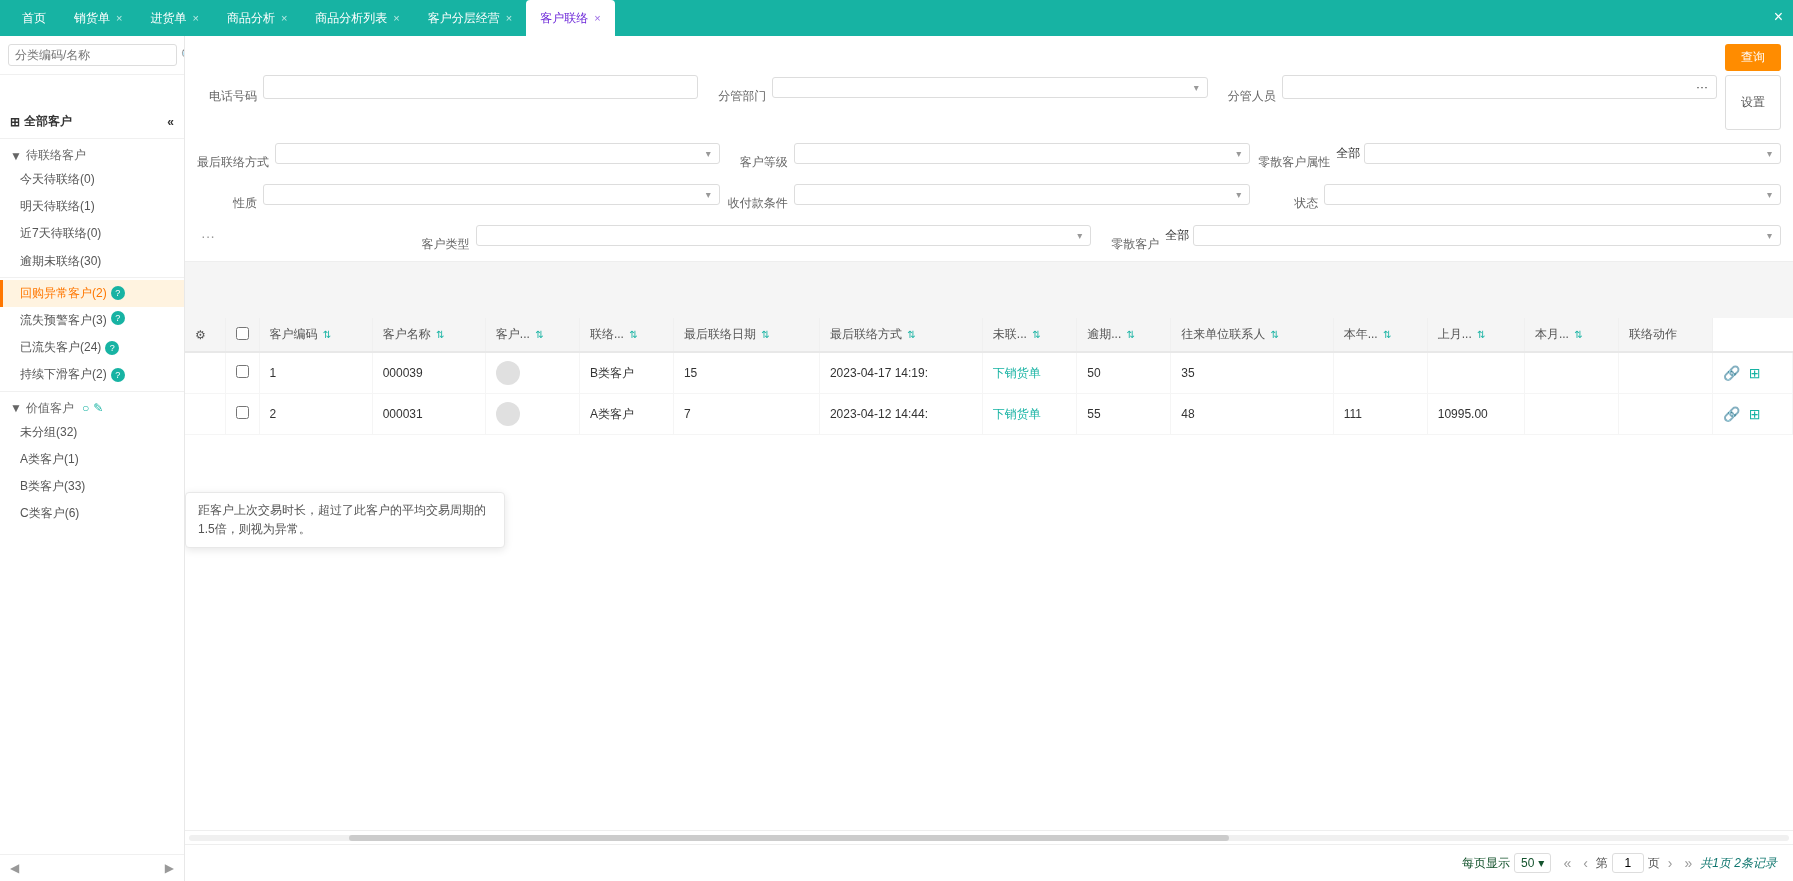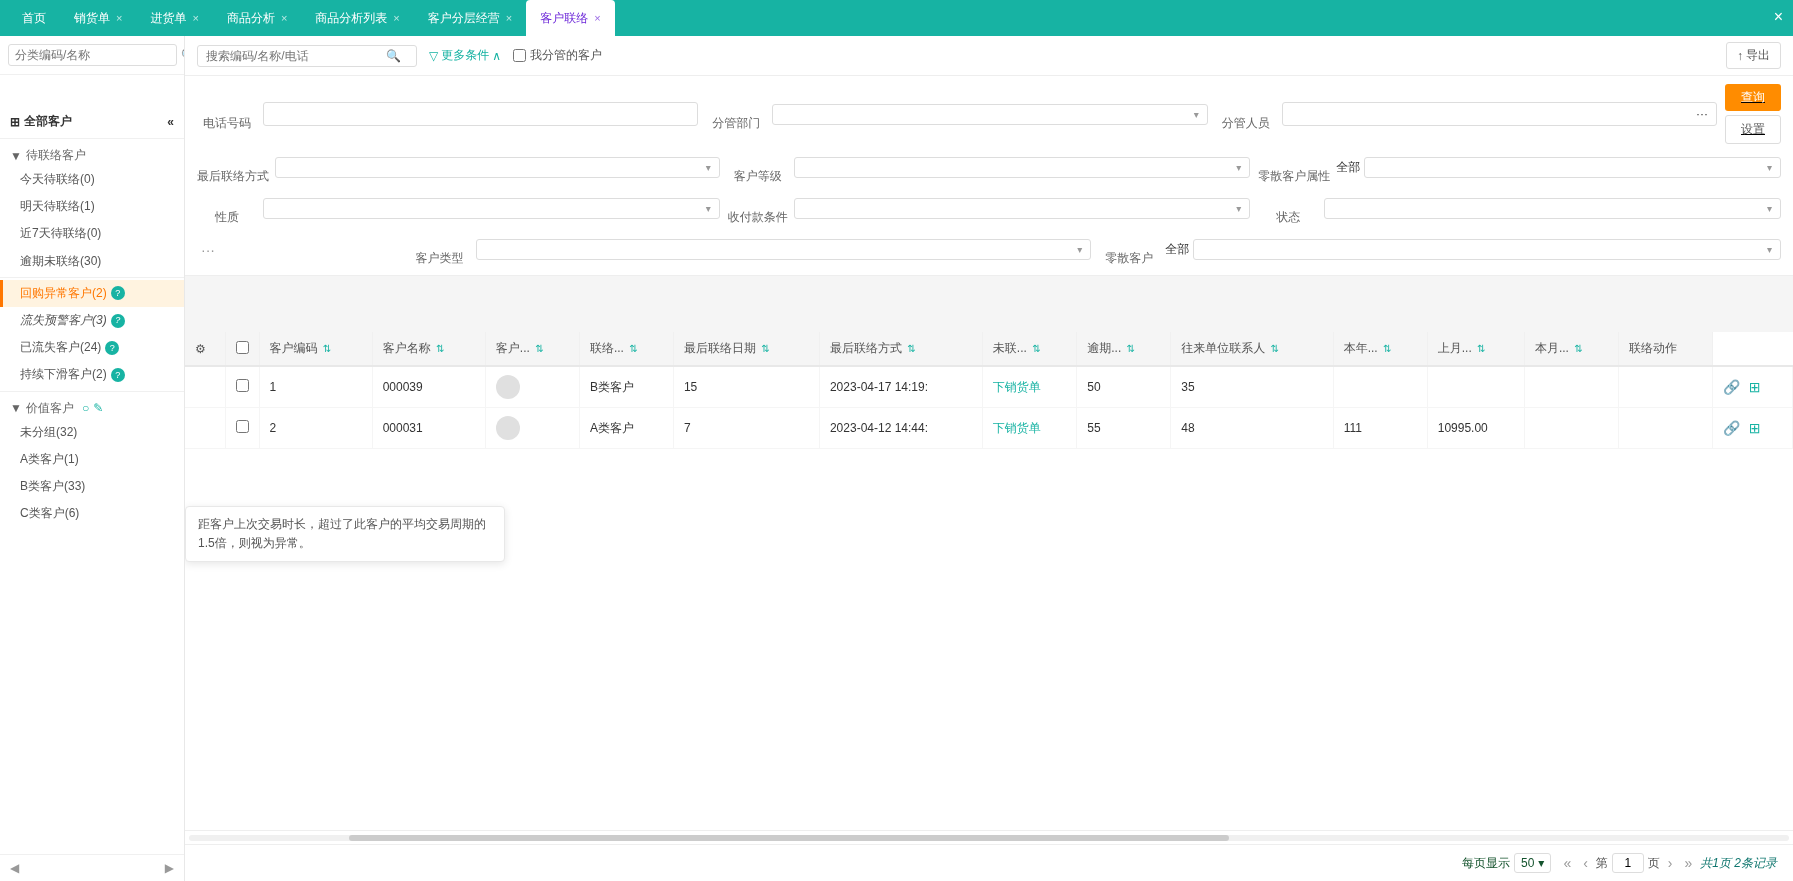--- a/index.html
+++ b/index.html
@@ -75,39 +75,39 @@
 
     
     .adv-filter {
       background: white; padding: 8px 12px; border-bottom: 1px solid #eee;
     }
     .adv-filter-row { display: flex; align-items: center; gap: 8px; margin-bottom: 6px; }
     .adv-filter-row:last-child { margin-bottom: 0; }
     .filter-item {
       display: flex; align-items: center; flex: 1;
     }
-    .filter-label { color: #666; white-space: nowrap; min-width: 60px; text-align: center; margin-right: 6px; margin-top: 18px; }
+    .filter-label { color: #666; white-space: nowrap; min-width: 60px; text-align: right; margin-right: 6px; margin-top: 18px; }
     .filter-input {
       flex: 1; border: 1px solid #ddd; border-radius: 3px; padding: 4px 8px;
       font-size: 12px; outline: none; display: flex; align-items: center; justify-content: space-between;
       cursor: pointer; background: white; min-width: 120px;
     }
     .filter-select {
       flex: 1; border: 1px solid #ddd; border-radius: 3px; padding: 4px 8px;
       font-size: 12px; outline: none; display: flex; align-items: center; justify-content: space-between;
       cursor: pointer; background: white; color: #333;
     }
     .filter-select .arrow { color: #999; font-size: 10px; }
     .query-btn {
       background: #ff8c00; color: white; border: none; border-radius: 3px;
       padding: 5px 16px; cursor: pointer; font-size: 12px;
     }
     .settings-btn {
       background: white; color: #555; border: 1px solid #ddd; border-radius: 3px;
-      padding: 5px 12px; cursor: pointer; font-size: 12px;
+      padding: 18px 12px; cursor: pointer; font-size: 12px;
     }
     .more-btn {
       color: #999; cursor: pointer; font-size: 14px; padding: 0 4px;
     }
 
     
     .table-area { flex: 1; overflow: auto; background: white; }
     table { width: 100%; border-collapse: collapse; }
     thead tr { background: #f5f5f5; border-bottom: 2px solid #e8e8e8; }
     th {
@@ -236,21 +236,21 @@
         <span>近7天待联络(0)</span>
       </div>
       <div class="sidebar-item">
         <span>逾期未联络(30)</span>
       </div>
       <div class="divider-line"></div>
       <div class="sidebar-item active" style="display:flex;align-items:center;gap:4px;">
         <span>回购异常客户(2)</span>
         <span style="background:#17b3a3;color:white;border-radius:50%;width:14px;height:14px;font-size:9px;display:flex;align-items:center;justify-content:center;">?</span>
       </div>
-      <div class="sidebar-item" style="display:flex;align-items:center;gap:4px;font-style:italic;">
+      <div class="sidebar-item" style="display:flex;align-items:flex-start;gap:4px;">
         <span>流失预警客户(3)</span>
         <span style="background:#17b3a3;color:white;border-radius:50%;width:14px;height:14px;font-size:9px;display:flex;align-items:center;justify-content:center;">?</span>
       </div>
       <div class="sidebar-item" style="display:flex;align-items:center;gap:4px;">
         <span>已流失客户(24)</span>
         <span style="background:#17b3a3;color:white;border-radius:50%;width:14px;height:14px;font-size:9px;display:flex;align-items:center;justify-content:center;">?</span>
       </div>
       <div class="sidebar-item" style="display:flex;align-items:center;gap:4px;">
         <span>持续下滑客户(2)</span>
         <span style="background:#17b3a3;color:white;border-radius:50%;width:14px;height:14px;font-size:9px;display:flex;align-items:center;justify-content:center;">?</span>
@@ -277,39 +277,20 @@
     </div>
     <div class="sidebar-bottom">
       <span style="color:#999;">◀</span>
       <span style="flex:1;"></span>
       <span style="color:#999;">▶</span>
     </div>
   </div>
 
   <div class="content-area">
 
-    <div class="filter-bar">
-      <div class="search-input-wrap">
-        <input type="text" placeholder="搜索编码/名称/电话" style="">
-        <span class="icon">🔍</span>
-      </div>
-      <div class="filter-more">
-        <span>▽</span>
-        <span>更多条件</span>
-        <span>∧</span>
-      </div>
-      <div class="my-customer">
-        <input type="checkbox" style="">
-        <span>我分管的客户</span>
-      </div>
-      <div class="export-btn">
-        <span>↑</span>
-        <span>导出</span>
-      </div>
-    </div>
 
     <div class="adv-filter">
 
       <div class="adv-filter-row">
         <div class="filter-item">
           <span class="filter-label">电话号码</span>
           <input class="filter-input" style="flex: 1 1 0%;" type="text" value="">
         </div>
         <div class="filter-item">
           <span class="filter-label">分管部门</span>
@@ -318,21 +299,21 @@
             <span class="arrow">▾</span>
           </div>
         </div>
         <div class="filter-item">
           <span class="filter-label">分管人员</span>
           <div class="filter-select" style="flex:1;">
             <span></span>
             <span>···</span>
           </div>
         </div>
-        <div style="display:flex;flex-direction:column;gap:4px;text-decoration:underline;">
+        <div style="display:flex;flex-direction:column;gap:4px;">
           <button class="query-btn">查询</button>
           <button class="settings-btn">设置</button>
         </div>
       </div>
 
       <div class="adv-filter-row">
         <div class="filter-item">
           <span class="filter-label">最后联络方式</span>
           <div class="filter-select" style="flex:1;">
             <span></span>

